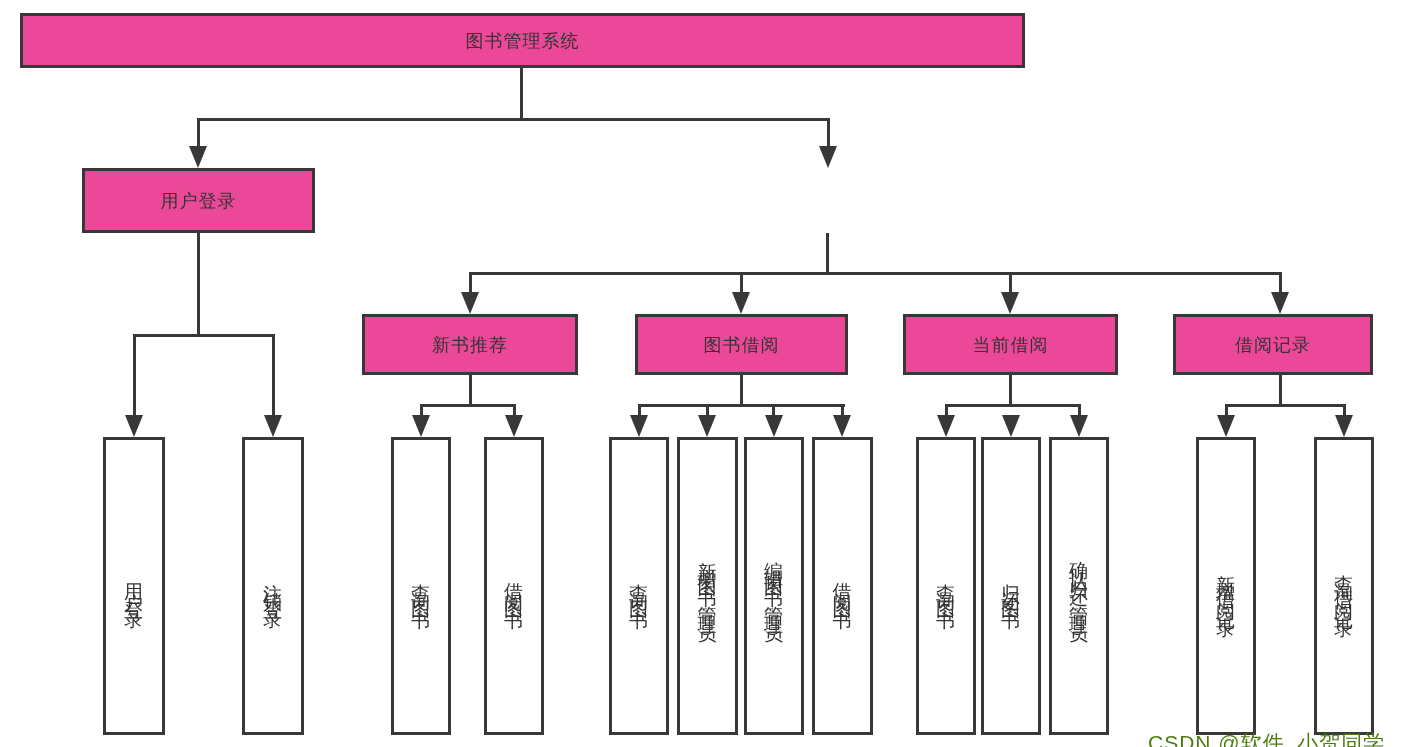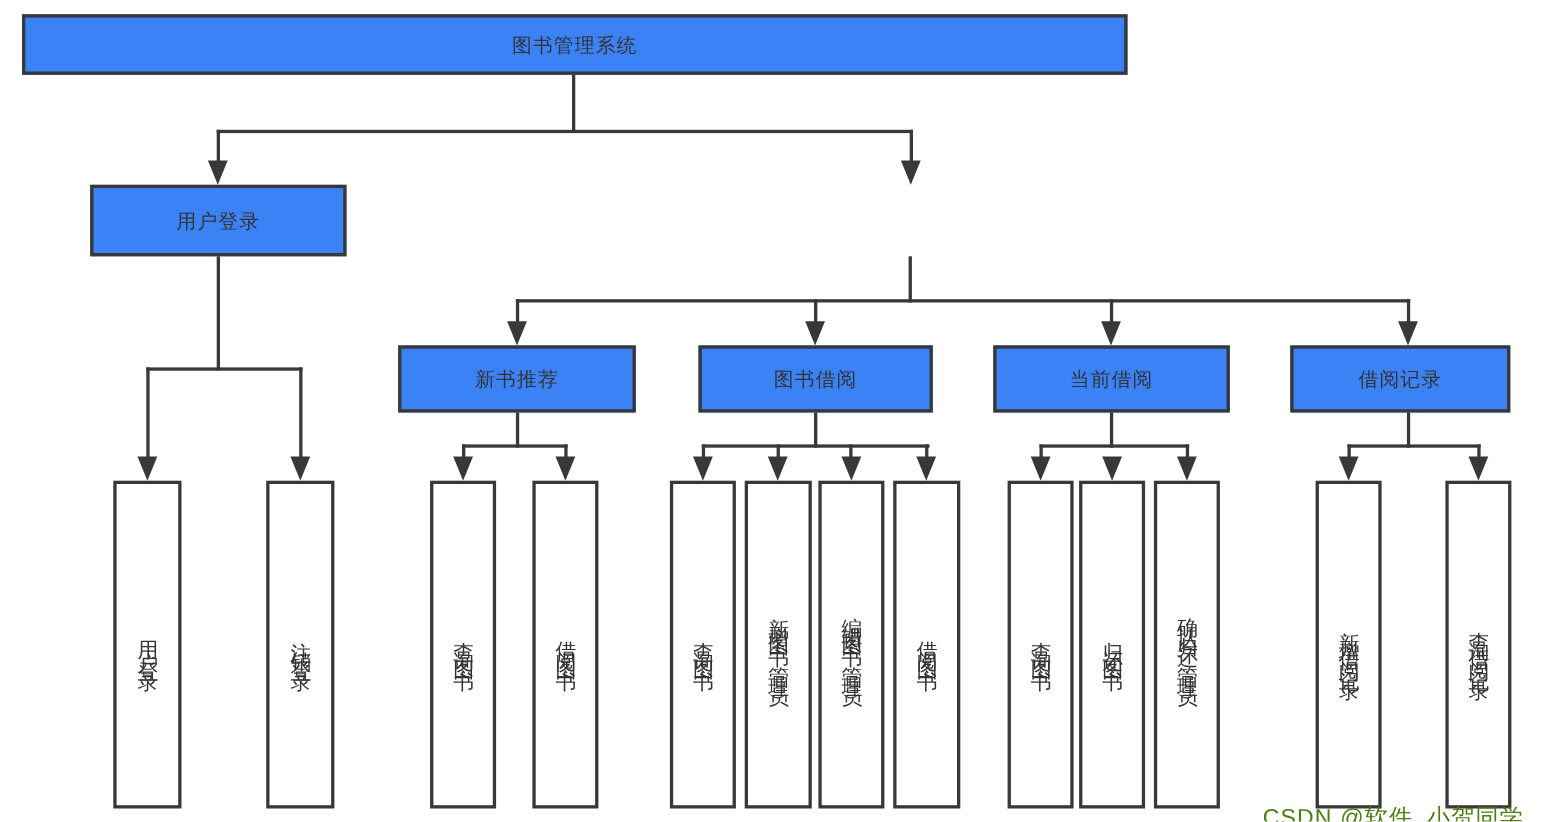--- a/index.html
+++ b/index.html
@@ -11,21 +11,21 @@
     width: 1405px;
     height: 747px;
     background: #ffffff;
     overflow: hidden;
     color: #333333;
   }
 
   
   .node {
     position: absolute;
-    background: #3b82f6;
+    background: #ec4899;
     border: 3px solid #383838;
     display: flex;
     align-items: center;
     justify-content: center;
     font-size: 18px;
     color: #333333;
     letter-spacing: 1px;
   }
 
   .leaf {

